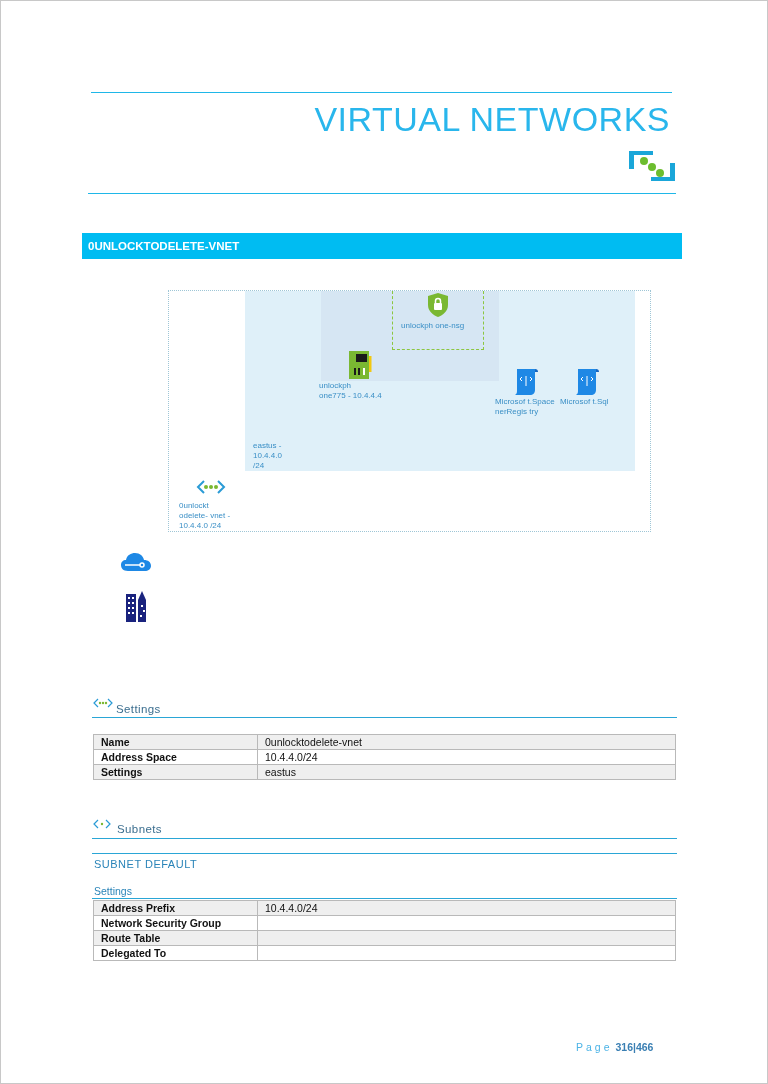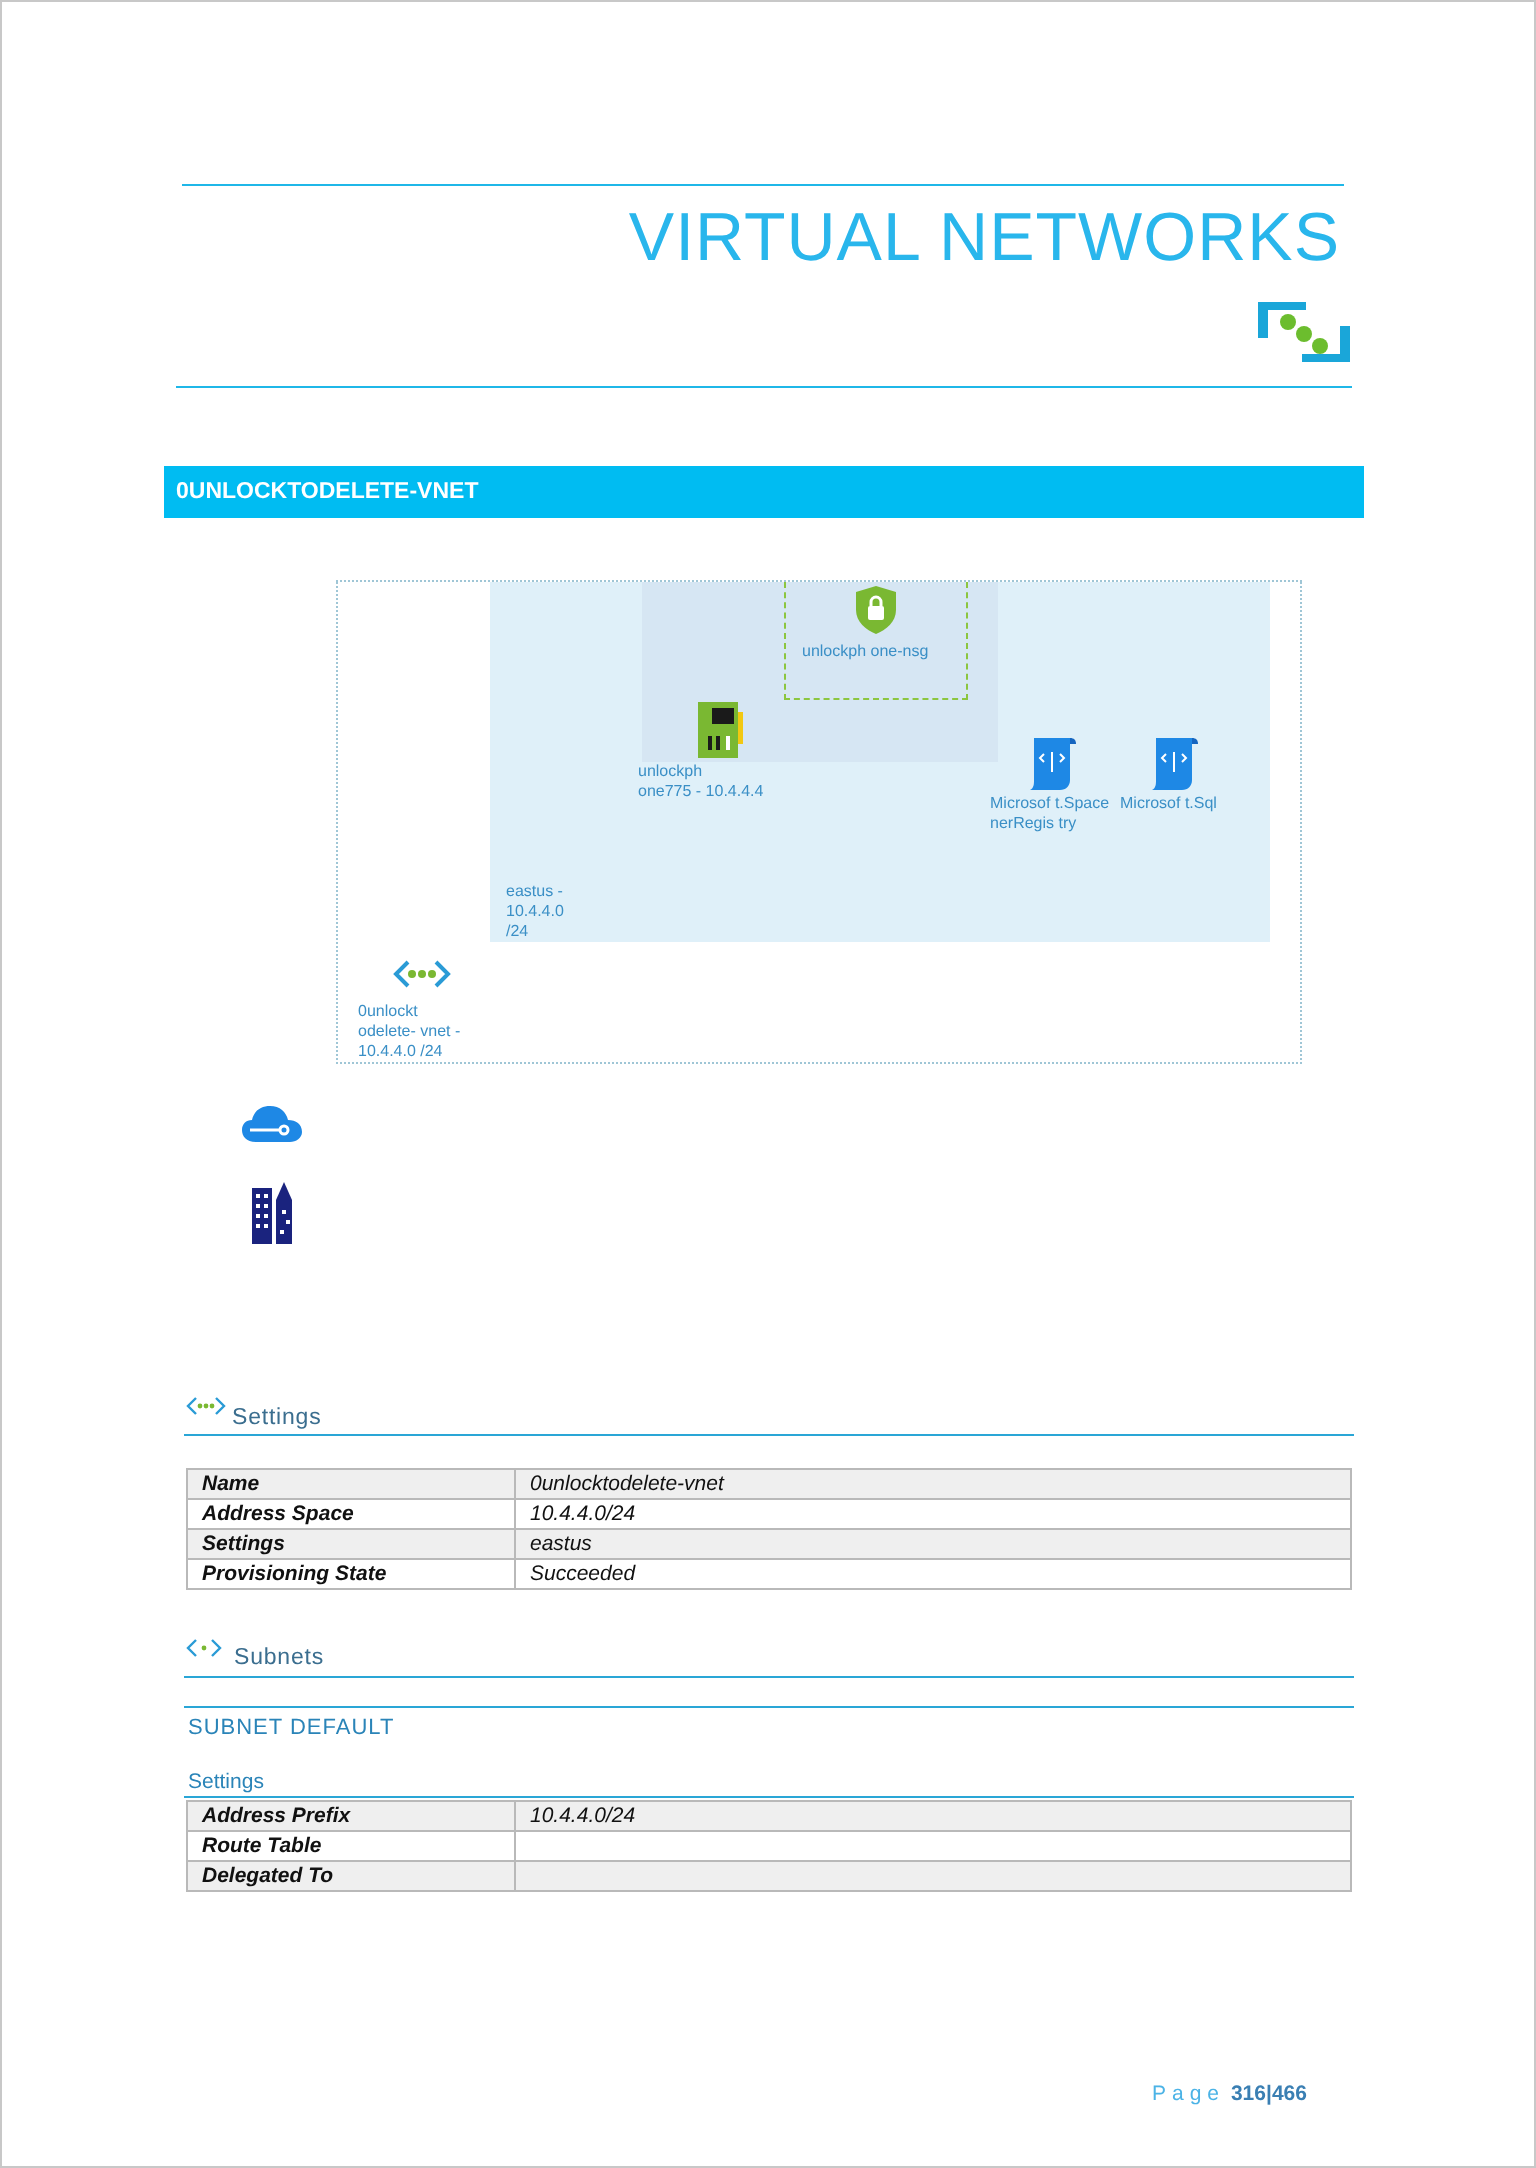--- a/index.html
+++ b/index.html
@@ -18,21 +18,21 @@
   .subnet-box { position: absolute; left: 76px; top: 0; width: 390px; height: 180px; background: #dff0f9; }
   .nsg-zone { position: absolute; left: 152px; top: 0; width: 178px; height: 90px; background: #d6e6f3; }
   .nsg-dash { position: absolute; left: 223px; top: 0; width: 90px; height: 58px; border: 1.5px dashed #8cc63f; border-top: none; }
   .diag-label { position: absolute; font-size: 8px; color: #3a8fc6; line-height: 10px; }
 
   .icon-abs { position: absolute; }
 
   .h2 { position: absolute; left: 92px; font-size: 11.5px; color: #3b6e8f; letter-spacing: 0.4px; }
   .h2-line { position: absolute; left: 92px; width: 585px; height: 1px; background: #2aa6d6; }
   table.kv { position: absolute; left: 93px; width: 583px; border-collapse: collapse; font-size: 10.5px; }
-  table.kv td { border: 1px solid #b9b9b9; height: 14px; padding: 0 7px; color: #111; font-style: italic; }
+  table.kv td { border: 1px solid #b9b9b9; height: 14px; padding: 0 7px; color: #111; }
   table.kv td.k { font-weight: bold; width: 149px; }
   table.kv tr:nth-child(odd) td { background: #efefef; }
   table.kv tr:nth-child(even) td { background: #ffffff; }
 
   .dash-line { position: absolute; left: 92px; top: 853px; width: 585px; height: 0; border-top: 1px solid #2aa6d6; }
   .subnet-title { position: absolute; left: 94px; top: 858px; font-size: 11px; color: #2a84b8; letter-spacing: 0.5px; }
   .sub-settings { position: absolute; left: 94px; top: 885px; font-size: 10.5px; color: #2a84b8; }
   .footer { position: absolute; left: 576px; top: 1041px; font-size: 10.5px; color: #4bb3e6; }
   .footer .pg { letter-spacing: 3px; }
   .footer b { color: #3a7fb3; }
@@ -157,24 +157,20 @@
         <td>0unlocktodelete-vnet</td>
       </tr>
   <tr>
         <td class="k">Address Space</td>
         <td>10.4.4.0/24</td>
       </tr>
   <tr>
         <td class="k">Settings</td>
         <td>eastus</td>
       </tr>
-  <tr>
-        <td class="k">Provisioning State</td>
-        <td>Succeeded</td>
-      </tr>
 </tbody>
   </table>
 
 <svg class="icon-abs" style="left:93px;top:819px;" width="18" height="10" viewBox="0 0 18 10">
   <path d="M5 1 L1 5 L5 9 M13 1 L17 5 L13 9" stroke="#2a9bd6" stroke-width="1.2" fill="none"></path>
   <circle cx="9" cy="5" r="1.2" fill="#7ab832"></circle>
 </svg>
 <div class="h2" style="left:117px;top:823px;">Subnets</div>
 <div class="h2-line" style="top:838px;"></div>
 
@@ -183,20 +179,24 @@
 <div class="sub-settings">Settings</div>
 <div class="h2-line" style="top:898px;"></div>
 
 <table class="kv" style="top:900px;">
   <tbody>
       <tr>
         <td class="k">Address Prefix</td>
         <td>10.4.4.0/24</td>
       </tr>
   <tr>
+        <td class="k">Network Security Group</td>
+        <td></td>
+      </tr>
+  <tr>
         <td class="k">Route Table</td>
         <td></td>
       </tr>
   <tr>
         <td class="k">Delegated To</td>
         <td></td>
       </tr>
 </tbody>
   </table>
 

